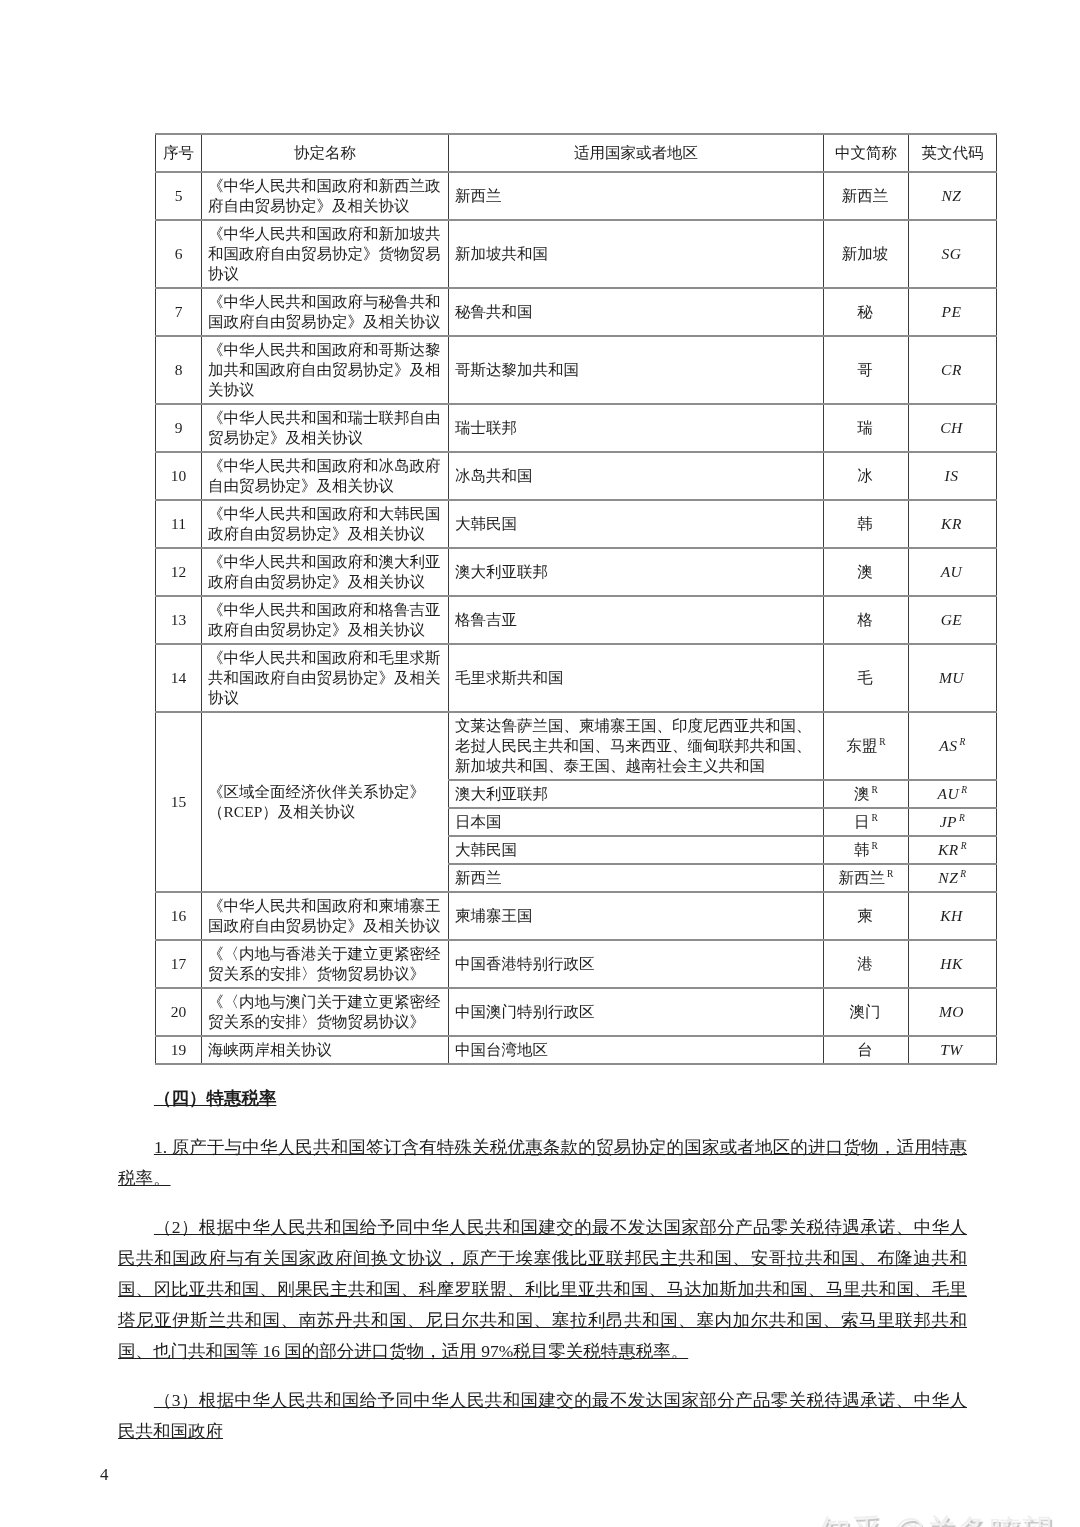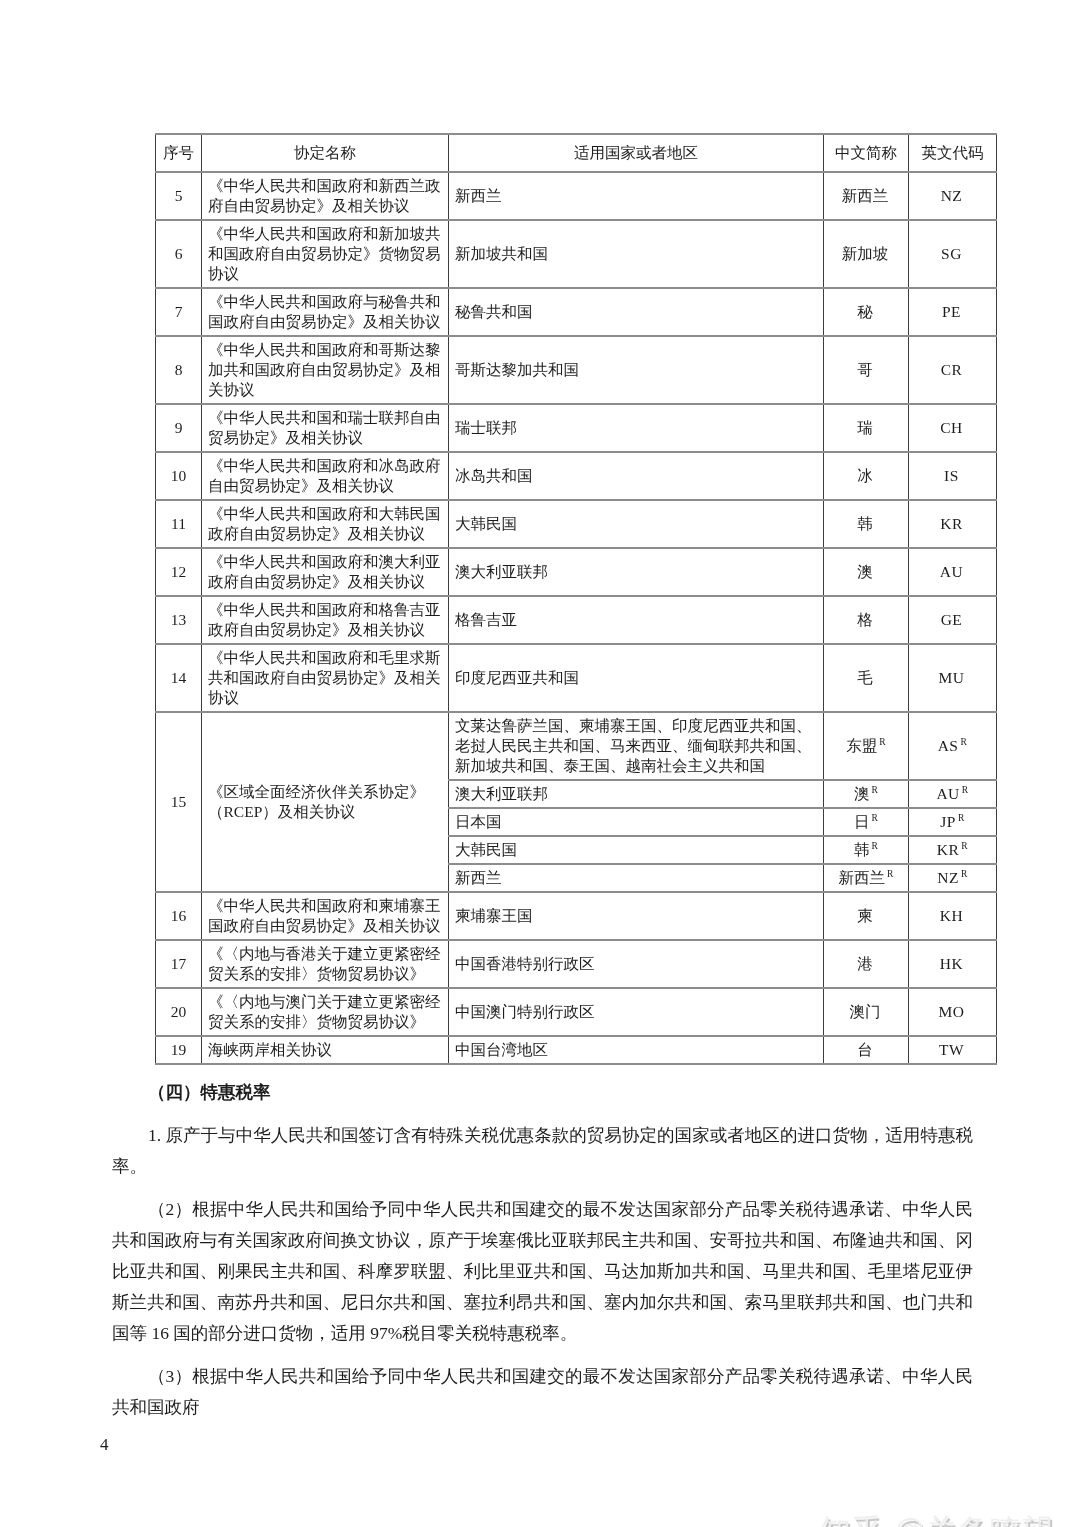--- a/index.html
+++ b/index.html
@@ -33,35 +33,35 @@
     line-height: 20px;
     padding: 3px 6px;
     vertical-align: middle;
     word-break: break-all;
   }
   table.fta { border: 1px solid #3d3d3d; }
   table.fta th { text-align: center; padding: 8px 4px; }
   .c-no, .c-cn, .c-code { text-align: center; }
   .c-name { text-align: left; padding: 3px 7px 3px 5px; margin-left: 20px; }
   .c-region { text-align: left; padding: 3px 10px; }
-  .c-code { font-size: 15px; letter-spacing: 0.5px; }
+  .c-code { font-size: 15px; letter-spacing: 0.5px; font-style: italic; }
   td sup {
     font-size: 9.5px;
     vertical-align: super;
     line-height: 0;
     margin-left: 2px;
   }
   .bodytext {
     margin-top: 12px;
     width: 885px;
     font-size: 17.5px;
     line-height: 31px;
     text-align: justify;
   }
-  .bodytext p { margin: 12px; text-indent: 2.05em; }
+  .bodytext p { margin: 18px; text-indent: 2.05em; text-decoration: underline; }
   .bodytext p.heading { font-weight: bold; text-indent: 2.05em; }
   .pagenum {
     margin-top: 12px;
     font-size: 17px;
   }
   .watermark {
     position: absolute;
     right: 26px;
     top: 1510px;
     font-size: 31px;
@@ -155,21 +155,21 @@
           <tr>
             <td class="c-no">13</td>
             <td class="c-name">《中华人民共和国政府和格鲁吉亚政府自由贸易协定》及相关协议</td>
             <td class="c-region">格鲁吉亚</td>
             <td class="c-cn"><span>格</span><sup></sup></td>
             <td class="c-code"><span>GE</span><sup></sup></td>
           </tr>
           <tr>
             <td class="c-no">14</td>
             <td class="c-name">《中华人民共和国政府和毛里求斯共和国政府自由贸易协定》及相关协议</td>
-            <td class="c-region">印度尼西亚共和国</td>
+            <td class="c-region">毛里求斯共和国</td>
             <td class="c-cn"><span>毛</span><sup></sup></td>
             <td class="c-code"><span>MU</span><sup></sup></td>
           </tr>
           <tr>
             <td class="c-no" rowspan="5">15</td>
             <td class="c-name" rowspan="5">《区域全面经济伙伴关系协定》（RCEP）及相关协议</td>
             <td class="c-region">文莱达鲁萨兰国、柬埔寨王国、印度尼西亚共和国、老挝人民民主共和国、马来西亚、缅甸联邦共和国、新加坡共和国、泰王国、越南社会主义共和国</td>
             <td class="c-cn"><span>东盟</span><sup>R</sup></td>
             <td class="c-code"><span>AS</span><sup>R</sup></td>
           </tr>

